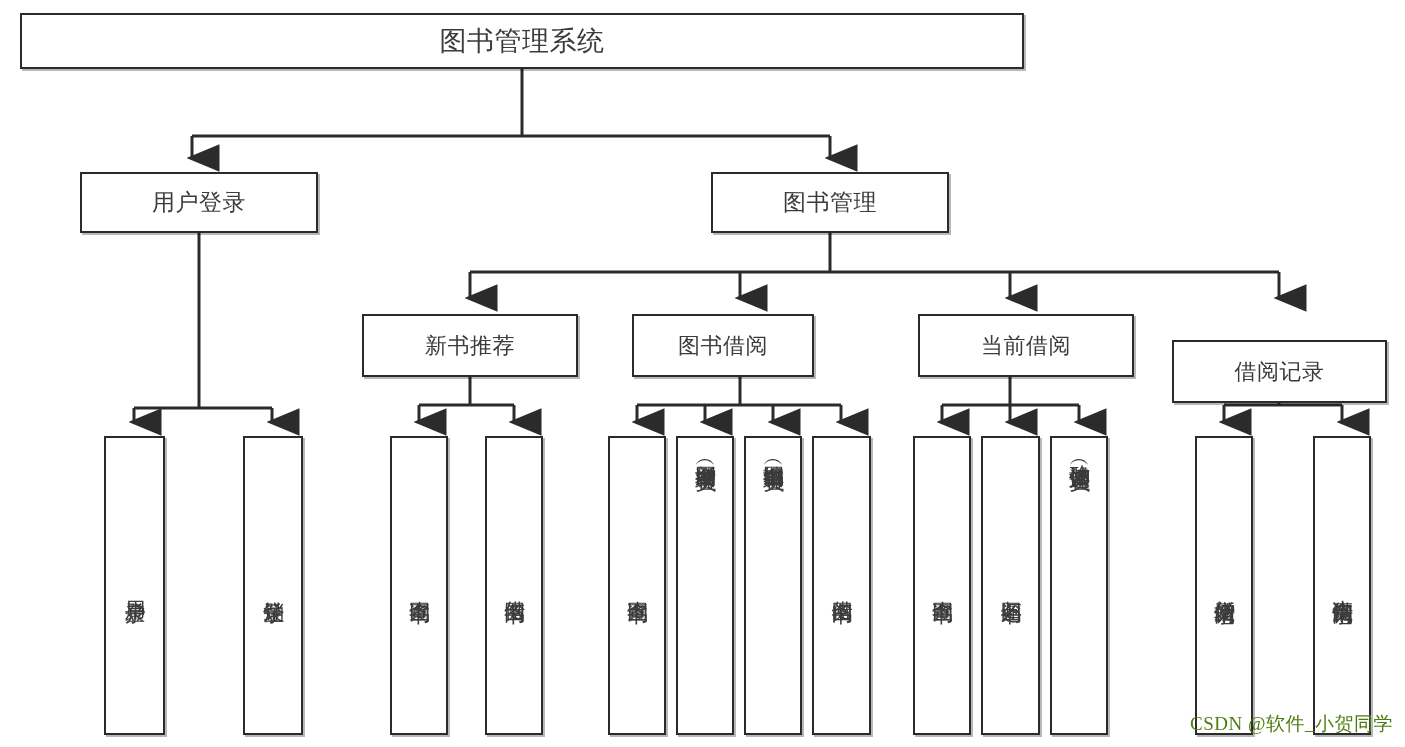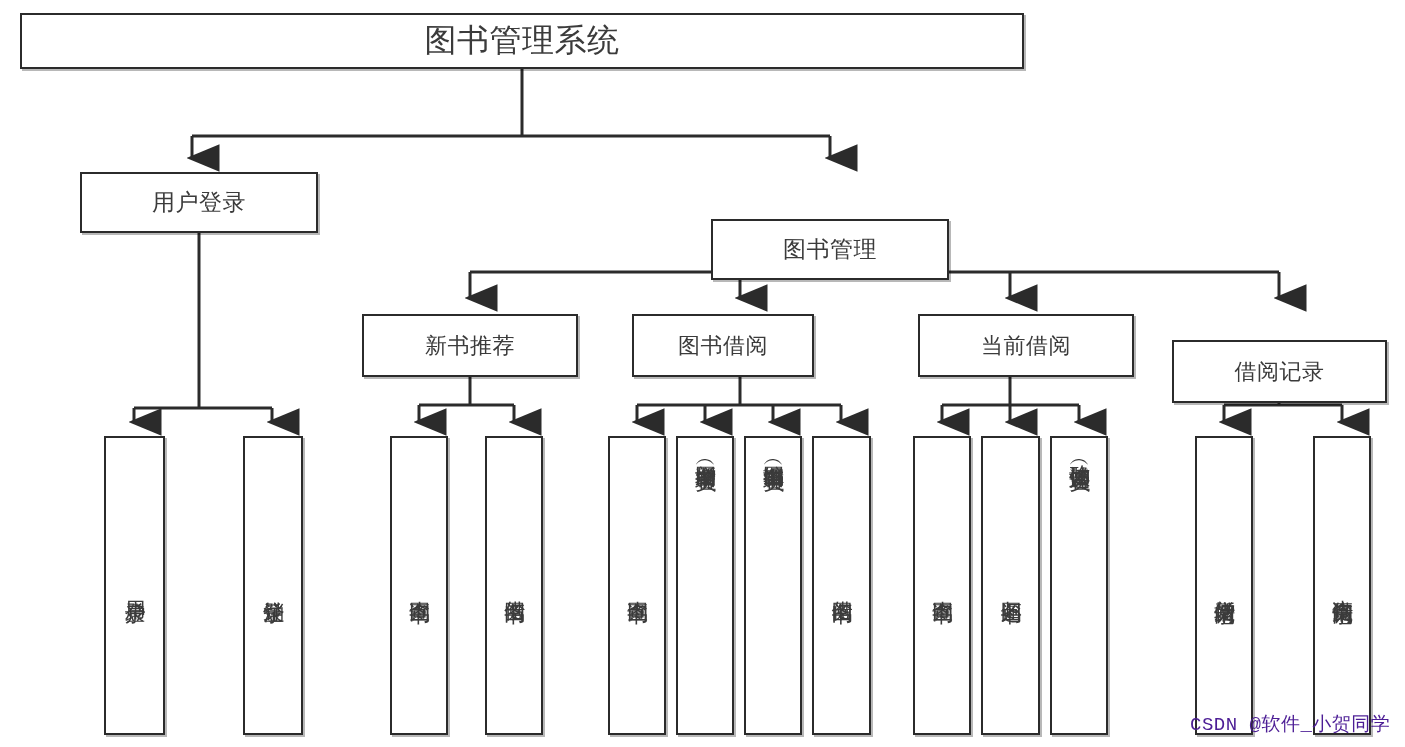--- a/index.html
+++ b/index.html
@@ -35,45 +35,45 @@
     justify-content: center;
     box-shadow: 2px 2px 0 rgba(0,0,0,0.28);
   }
   .node .label {
     color: #3b3b3b;
     font-size: 23px;
     line-height: 1.18;
     letter-spacing: 0.5px;
     white-space: nowrap;
   }
-  .node-root .label { font-size: 32px; }
+  .node-root .label { font-size: 27px; }
   .node-l2 .label { font-size: 23px; }
   .node-l3 .label { font-size: 22px; }
   .node-leaf {
     align-items: flex-start;
     justify-content: center;
     padding-top: 10px;
   }
   .node-leaf.center-v { align-items: center; padding-top: 0; }
   .node-leaf .label {
     writing-mode: vertical-rl;
     text-orientation: upright;
     font-size: 21px;
     line-height: 1.32;
     letter-spacing: 1px;
     white-space: nowrap;
     color: #3b3b3b;
   }
   .watermark {
     position: absolute;
-    color: #4c1d95;
+    color: #4d7c0f;
     font-size: 19px;
     letter-spacing: 0.5px;
     white-space: nowrap;
-    font-family: Liberation Mono, monospace;
+    font-family: Liberation Serif, serif;
   }
 </style>
 </head>
 <body>
 
 <div id="canvas">
 
   <svg class="edges" viewBox="0 0 1405 747" xmlns="http://www.w3.org/2000/svg">
     <defs>
       <marker id="arrow" viewBox="0 0 12 12" refX="6" refY="10" markerWidth="11" markerHeight="11" orient="auto-start-reverse">
@@ -126,21 +126,21 @@
   </svg>
 
   <div class="node node-root" style="left:20px; top:13px; width:1004px; height:56px;">
     <span class="label">图书管理系统</span>
   </div>
 
   <div class="node node-l2" style="left:80px; top:172px; width:238px; height:61px;">
     <span class="label">用户登录</span>
   </div>
 
-  <div class="node node-l2" style="left:711px; top:172px; width:238px; height:61px;margin-top:47px;">
+  <div class="node node-l2" style="left:711px; top:172px; width:238px; height:61px;">
     <span class="label">图书管理</span>
   </div>
 
   <div class="node node-l3" style="left:362px; top:314px; width:216px; height:63px;text-align:right;">
     <span class="label">新书推荐</span>
   </div>
 
   <div class="node node-l3" style="left:632px; top:314px; width:182px; height:63px;">
     <span class="label">图书借阅</span>
   </div>

